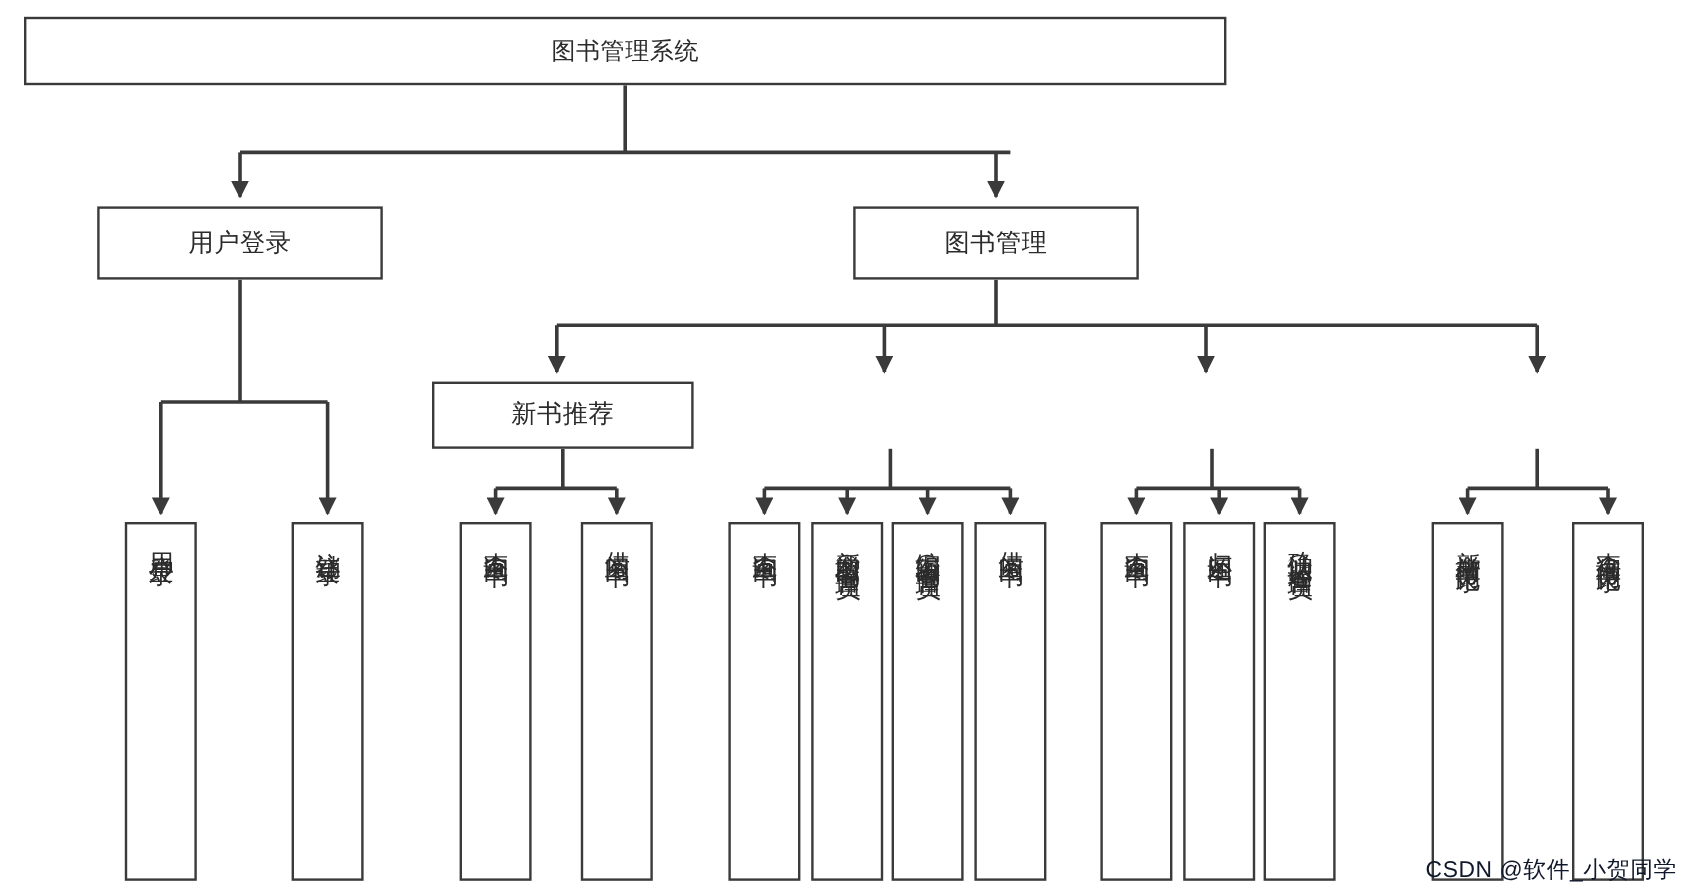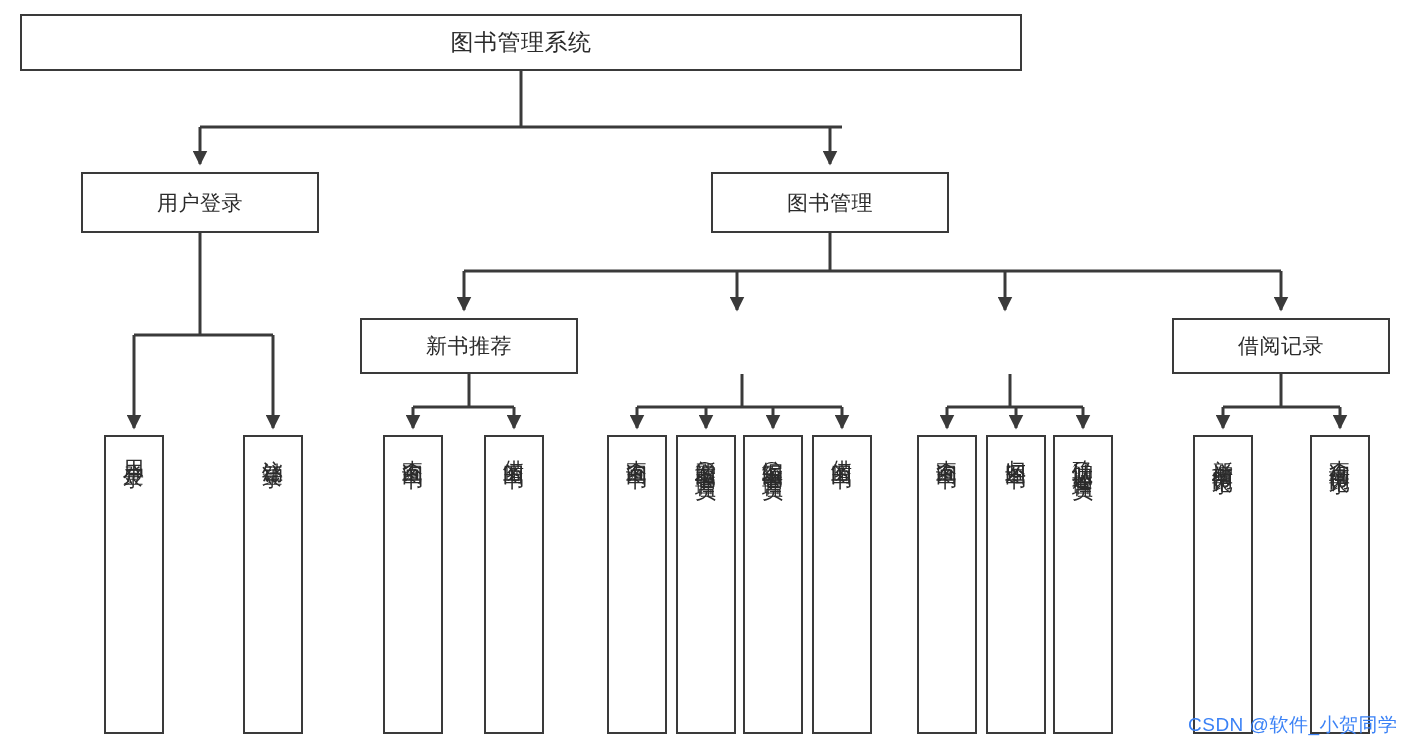--- a/index.html
+++ b/index.html
@@ -34,21 +34,21 @@
     justify-content: center;
     color: #2b2b2b;
   }
   .node-box .label-h {
     font-size: 21px;
     line-height: 1.1;
     letter-spacing: 0.5px;
     white-space: nowrap;
   }
   .node-box.root .label-h {
-    font-size: 23px;
+    font-size: 20px;
     text-align: center;
   }
   .node-box.level2 .label-h {
     font-size: 21px;
   }
   .node-box.leaf {
     align-items: flex-start;
     justify-content: center;
     padding-top: 6px;
   }
@@ -59,21 +59,21 @@
     letter-spacing: 3px;
     line-height: 1;
     white-space: nowrap;
     text-align: left;
   }
   #watermark {
     position: absolute;
     left: 1188px;
     top: 712px;
     font-size: 19px;
-    color: #3b82f6;
+    color: #0f172a;
     white-space: nowrap;
     letter-spacing: 0.5px;
   }
 </style>
 </head>
 <body>
 
 <div id="canvas">
 
   <svg id="diagram-svg" viewBox="0 0 1405 747" xmlns="http://www.w3.org/2000/svg">
@@ -133,23 +133,20 @@
   <div class="node-box level2" style="left:81px; top:172px; width:238px; height:61px;">
     <span class="label-h">用户登录</span>
   </div>
   <div class="node-box level2" style="left:360px; top:318px; width:218px; height:56px;">
     <span class="label-h">新书推荐</span>
   </div>
 
   <div class="node-box level2" style="left:711px; top:172px; width:238px; height:61px;">
     <span class="label-h">图书管理</span>
   </div>
-  <div class="node-box level2" style="left:1172px; top:318px; width:218px; height:56px;">
-    <span class="label-h">借阅记录</span>
-  </div>
 
   <div class="node-box leaf" style="left:104px; top:435px; width:60px; height:299px;">
     <span class="label-v">用户登录</span>
   </div>
   <div class="node-box leaf" style="left:243px; top:435px; width:60px; height:299px;">
     <span class="label-v">注销登录</span>
   </div>
   <div class="node-box leaf" style="left:383px; top:435px; width:60px; height:299px;">
     <span class="label-v">查询图书</span>
   </div>

